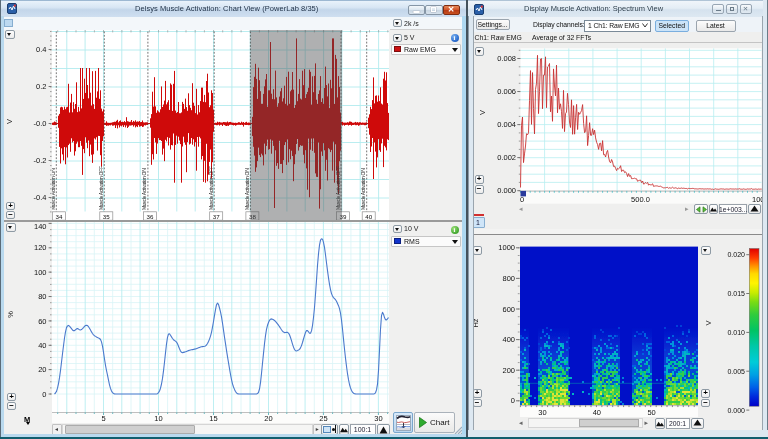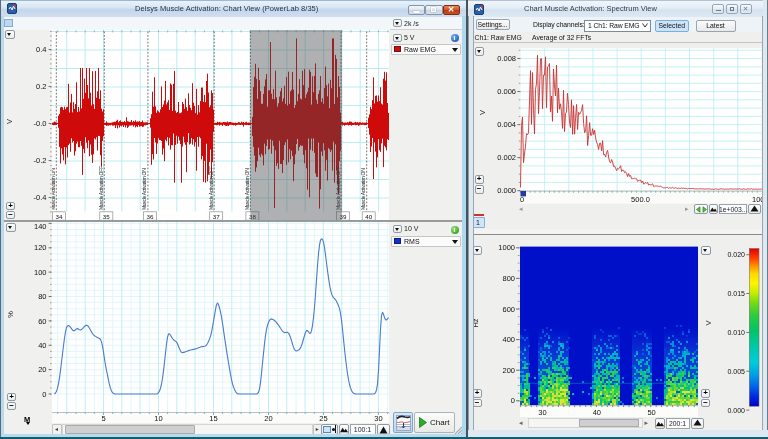--- a/index.html
+++ b/index.html
@@ -174,21 +174,21 @@
 <div class="txt" style="left:430px;top:417.5px;font-size:8px;color:#111;">Chart</div>
 <svg style="left:453px;top:426px" width="10" height="9" viewBox="0 0 10 9">
     <path d="M9 1L2 8M9 4L5 8M9 7L8 8" stroke="#9fb0bf" stroke-width="1.1"></path>
   </svg>
 <div class="a" style="left:468px;top:0;width:300px;height:17px;background:linear-gradient(180deg,#f0f5fa 0%,#e4edf5 45%,#d5e2ee 55%,#dde8f2 100%);border-top:1px solid #b0c4d6;"></div>
 <svg style="left:473.5px;top:4px" width="10" height="11" viewBox="0 0 10 11">
     <rect x="0.5" y="0.5" width="9" height="10" rx="1.5" fill="#2a5fa8" stroke="#1b3e70"></rect>
     <path d="M2 6l1.5-2 1.5 3 1.5-4 1.5 3" stroke="#fff" stroke-width="1" fill="none"></path>
     <rect x="6.8" y="1.6" width="2" height="2" fill="#d33"></rect>
   </svg>
-<div class="txt" style="left:524px;top:4px;font-size:7.5px;color:#30404e;">Chart Muscle Activation: Spectrum View</div>
+<div class="txt" style="left:524px;top:4px;font-size:7.5px;color:#30404e;">Display Muscle Activation: Spectrum View</div>
 <div class="a" style="left:712px;top:4px;width:12px;height:10px;background:linear-gradient(#f8fafc,#e6edf3 45%,#d6e0ea 50%,#e0e9f1);border:1px solid #98a6b4;border-radius:2px;"></div>
 <div class="a" style="left:715.5px;top:9.8px;width:5px;height:1.5px;background:#6b7b89;"></div>
 <div class="a" style="left:726px;top:4px;width:12px;height:10px;background:linear-gradient(#f8fafc,#e6edf3 45%,#d6e0ea 50%,#e0e9f1);border:1px solid #98a6b4;border-radius:2px;"></div>
 <div class="a" style="left:729.5px;top:6.6px;width:4.6px;height:4.2px;border:1.1px solid #6b7b89;"></div>
 <div class="a" style="left:739.5px;top:4px;width:12px;height:10px;background:linear-gradient(#f8fafc,#e6edf3 45%,#d6e0ea 50%,#e0e9f1);border:1px solid #98a6b4;border-radius:2px;"></div>
 <div class="txt" style="left:739.5px;top:5.2px;width:12px;text-align:center;font-size:6.5px;color:#6b7b89;">✕</div>
 <div class="a" style="left:468px;top:17px;width:300px;height:14.5px;background:#eef3f8;"></div>
 <div class="a" style="left:475.5px;top:18.5px;width:34px;height:11.5px;background:linear-gradient(#fcfcfc,#e9e9e9);border:1px solid #9aa4ae;border-radius:2px;"></div>
 <div class="txt" style="left:475.5px;top:21px;width:34px;text-align:center;font-size:6.8px;color:#111;">Settings...</div>
 <div class="txt" style="left:533px;top:21px;font-size:6.8px;color:#111;letter-spacing:-0.1px;">Display channels:</div>

